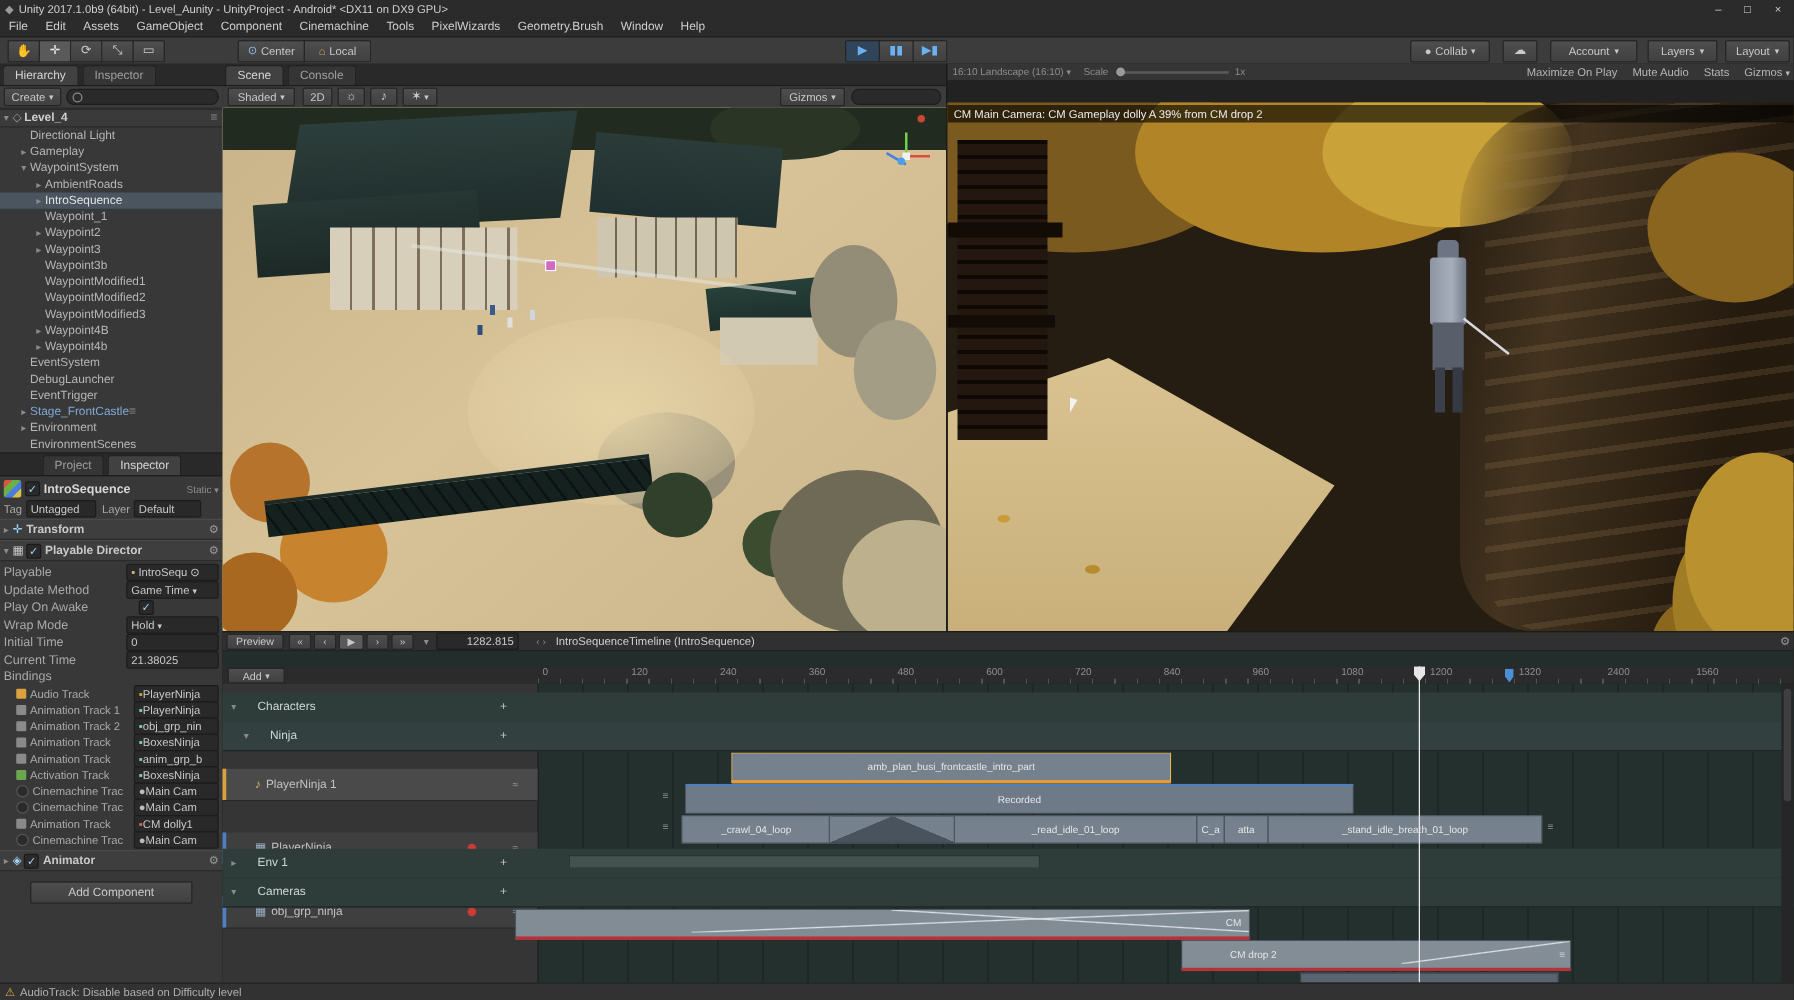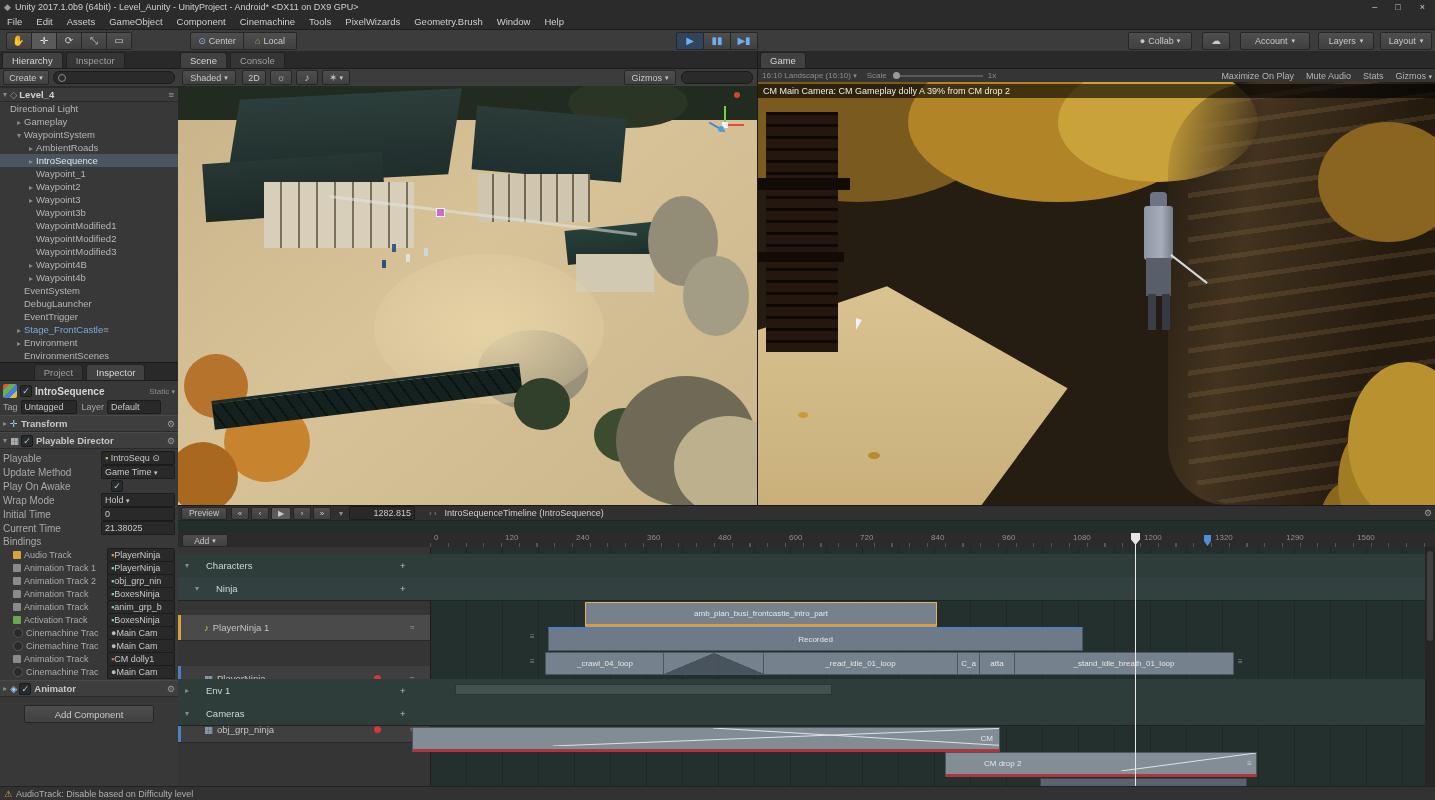--- a/index.html
+++ b/index.html
@@ -147,21 +147,21 @@
         <span style="display:inline-block;width:6px;height:6px;border:1px solid #8a8a8a;border-radius:50%;margin:2px 0 0 4px;"></span>
       </span>
     </div>
     <div>
       <div class="scenehdr">
           <span class="tri">▾</span>
           <span style="color:#9a9a9a;margin-right:2px;">◇</span>
           <span>Level_4</span>
           <span style="margin-left:auto;margin-right:4px;color:#8a8a8a;">≡</span>
         </div>
-      <div class="hrow" style=""><span class="tri"></span><span class="hlbl">Directional Light</span></div>
+      <div class="hrow" style="padding-left:14px"><span class="tri"></span><span class="hlbl">Directional Light</span></div>
       <div class="hrow" style="padding-left:14px"><span class="tri">▸</span><span class="hlbl">Gameplay</span></div>
       <div class="hrow" style="padding-left:14px"><span class="tri">▾</span><span class="hlbl">WaypointSystem</span></div>
       <div class="hrow" style="padding-left:26px"><span class="tri">▸</span><span class="hlbl">AmbientRoads</span></div>
       <div class="hrow sel" style="padding-left:26px"><span class="tri">▸</span><span class="hlbl">IntroSequence</span></div>
       <div class="hrow" style="padding-left:26px"><span class="tri"></span><span class="hlbl">Waypoint_1</span></div>
       <div class="hrow" style="padding-left:26px"><span class="tri">▸</span><span class="hlbl">Waypoint2</span></div>
       <div class="hrow" style="padding-left:26px"><span class="tri">▸</span><span class="hlbl">Waypoint3</span></div>
       <div class="hrow" style="padding-left:26px"><span class="tri"></span><span class="hlbl">Waypoint3b</span></div>
       <div class="hrow" style="padding-left:26px"><span class="tri"></span><span class="hlbl">WaypointModified1</span></div>
       <div class="hrow" style="padding-left:26px"><span class="tri"></span><span class="hlbl">WaypointModified2</span></div>
@@ -376,23 +376,20 @@
         <div class="p" style="left:18px;top:20px;width:20px;height:2px;background:#e04b3f;"></div>
         <div class="p" style="left:2px;top:22px;width:18px;height:2px;background:#4a7de0;transform:rotate(30deg);"></div>
         <div class="p" style="left:16px;top:18px;width:6px;height:6px;background:#f2f2f2;"></div>
       </div>
       <div class="p" style="left:556px;top:6px;width:6px;height:6px;background:#cc4636;border-radius:50%;"></div>
       <div class="p" style="left:540px;top:40px;width:6px;height:6px;background:#4aa0e0;border-radius:50%;"></div>
     </div>
   </div>
 
   <div class="p" style="left:757px;top:51px;width:678px;height:454px;background:#222;border-left:1px solid #191919;">
-    <div class="tabbar" style="height:17px;">
-      <span class="tab active">Game</span>
-    </div>
     <div class="row" style="height:13px;background:#353535;border-bottom:1px solid #222;padding:0 4px;">
       <span class="mini"><span>16:10 Landscape (16:10)</span> <span style="font-size:7px;">▾</span></span>
       <span class="mini" style="margin-left:10px;">Scale</span>
       <span style="width:90px;height:2px;background:#5a5a5a;margin-left:6px;position:relative;">
           <span style="position:absolute;left:0;top:-3px;width:7px;height:7px;border-radius:50%;background:#9a9a9a;"></span>
         </span>
       <span class="mini" style="margin-left:5px;">1x</span>
       <span style="margin-left:auto;display:flex;">
         <span class="gv-lbl">Maximize On Play</span>
         <span class="gv-lbl">Mute Audio</span>
@@ -461,21 +458,21 @@
         <span class="rlabel" style="left:146px;">240</span>
         <span class="rlabel" style="left:217px;">360</span>
         <span class="rlabel" style="left:288px;">480</span>
         <span class="rlabel" style="left:359px;">600</span>
         <span class="rlabel" style="left:430px;">720</span>
         <span class="rlabel" style="left:501px;">840</span>
         <span class="rlabel" style="left:572px;">960</span>
         <span class="rlabel" style="left:643px;">1080</span>
         <span class="rlabel" style="left:714px;">1200</span>
         <span class="rlabel" style="left:785px;">1320</span>
-        <span class="rlabel" style="left:856px;">1290</span>
+        <span class="rlabel" style="left:856px;">2400</span>
         <span class="rlabel" style="left:927px;">1560</span>
         <div class="p" style="left:0;top:10px;width:1005px;height:4px;background:repeating-linear-gradient(90deg,#555 0 1px,transparent 1px 17.75px);"></div>
         <div class="p" style="left:774px;top:2px;width:7px;height:11px;background:#4a90d9;clip-path:polygon(0 0,100% 0,100% 55%,50% 100%,0 55%);"></div>
       </div>
     </div>
 
     <div class="p" style="left:252px;top:41px;width:1005px;height:240px;background:#24302e;
          background-image:repeating-linear-gradient(90deg,rgba(0,0,0,0.18) 0 1px,transparent 1px 36px);"></div>
     <div class="p" style="left:0;top:41px;width:252px;height:240px;background:#353535;border-right:1px solid #1c1c1c;"></div>
 

